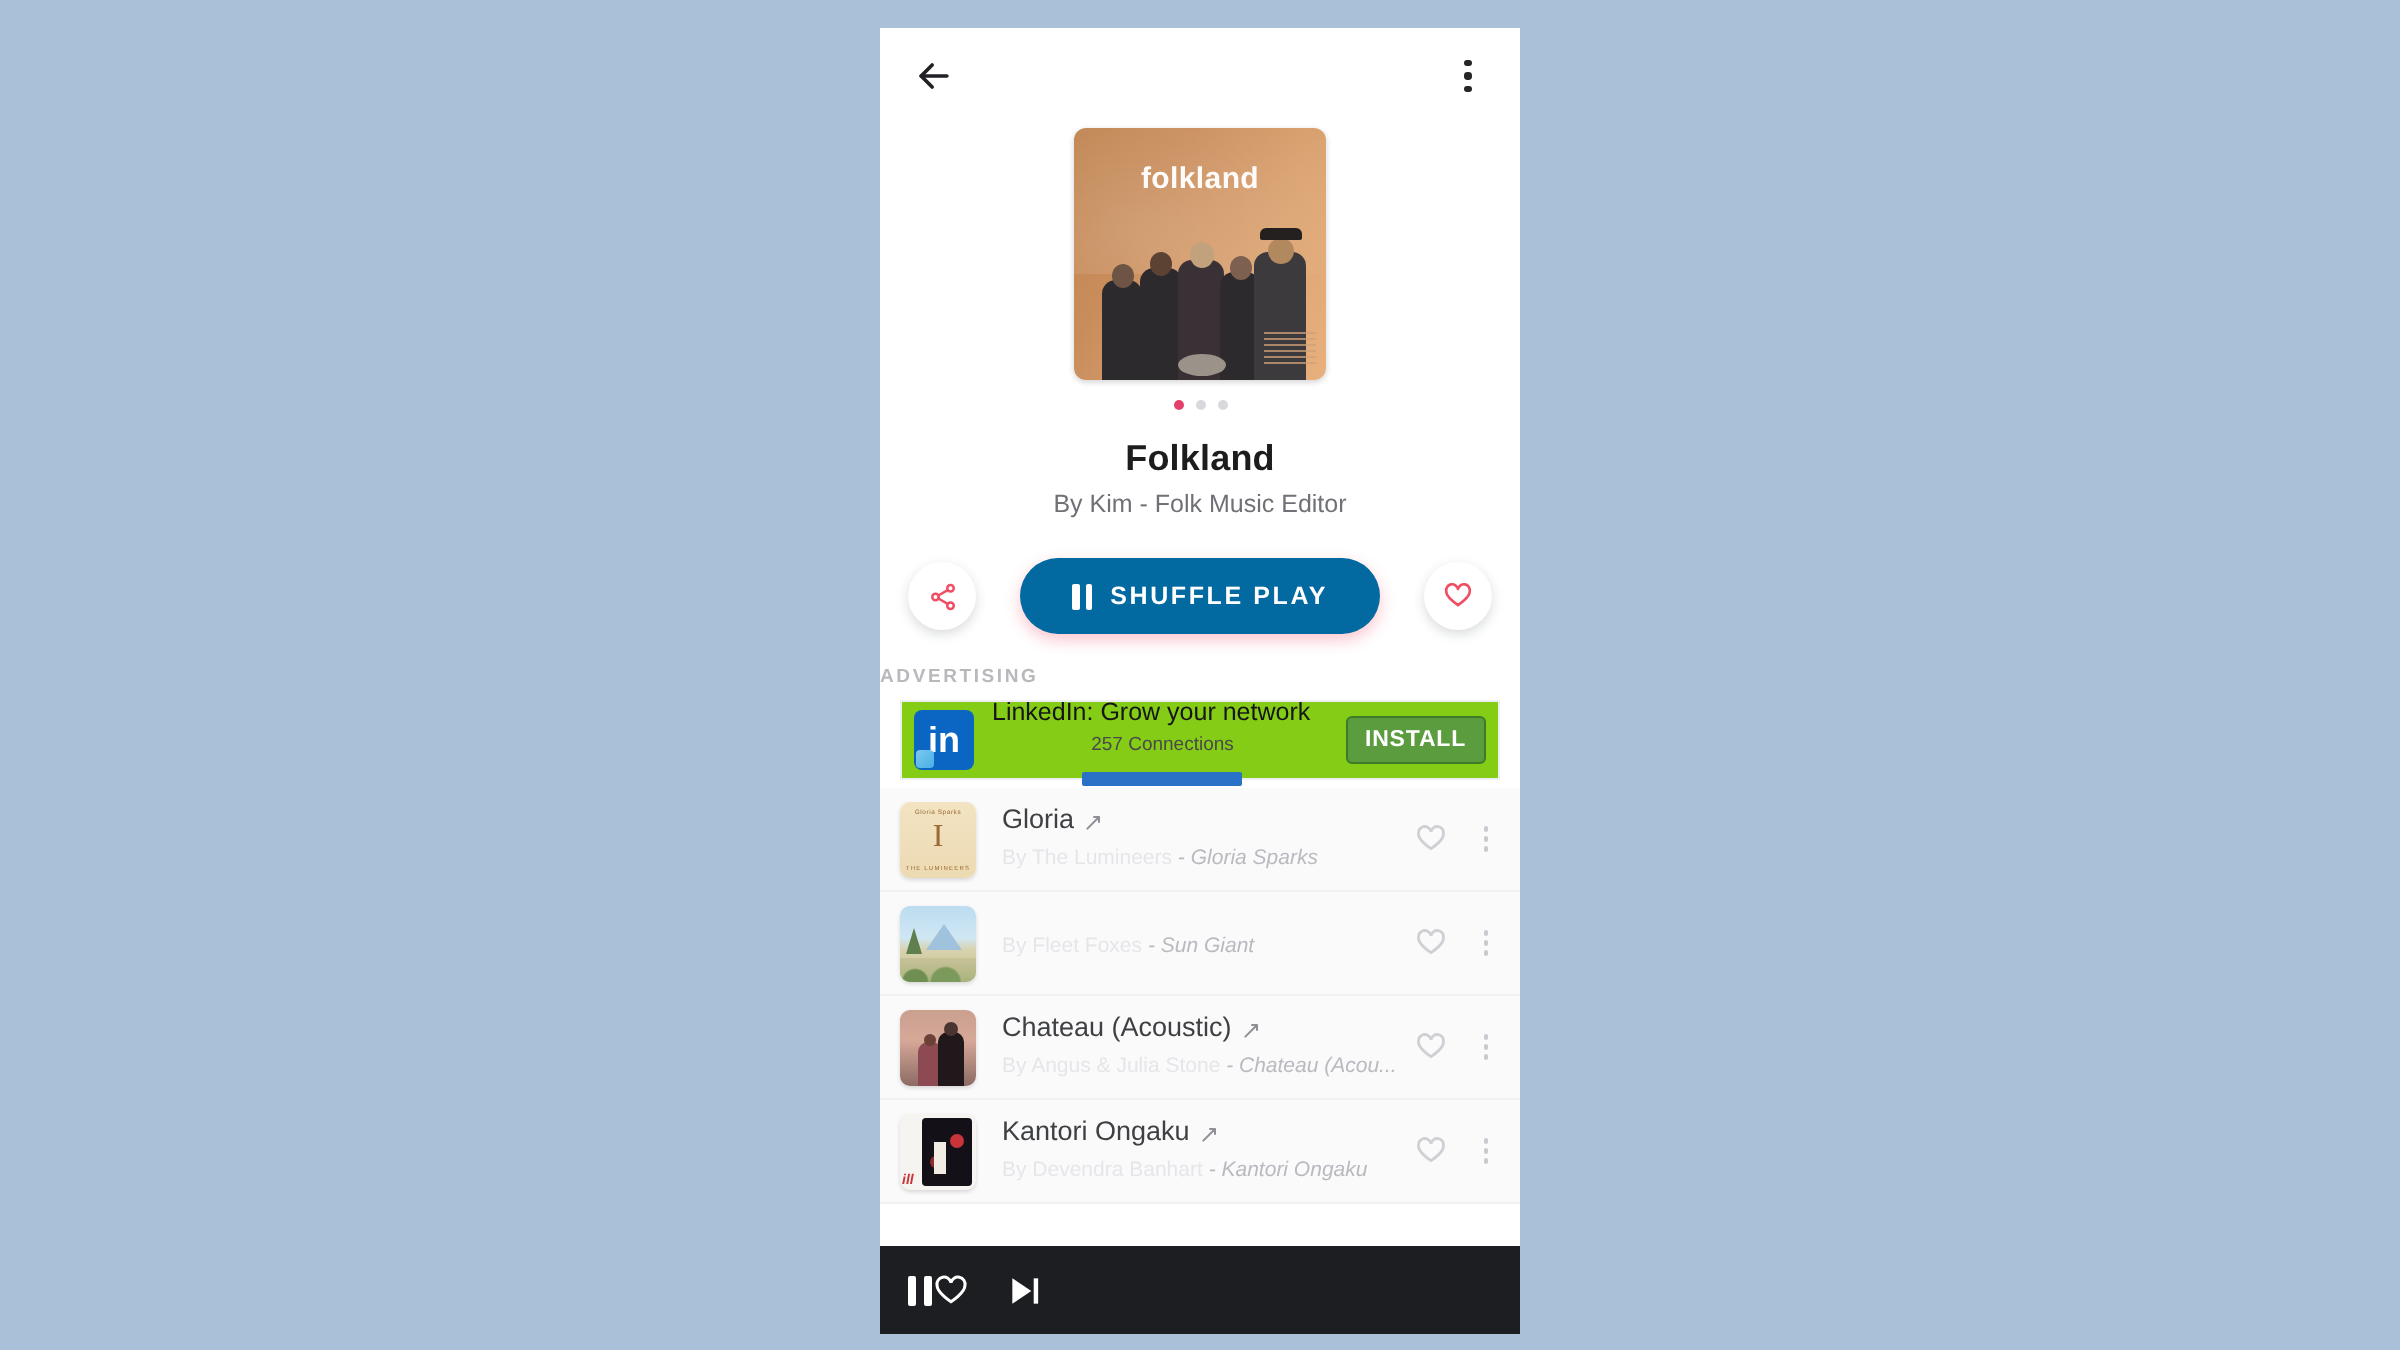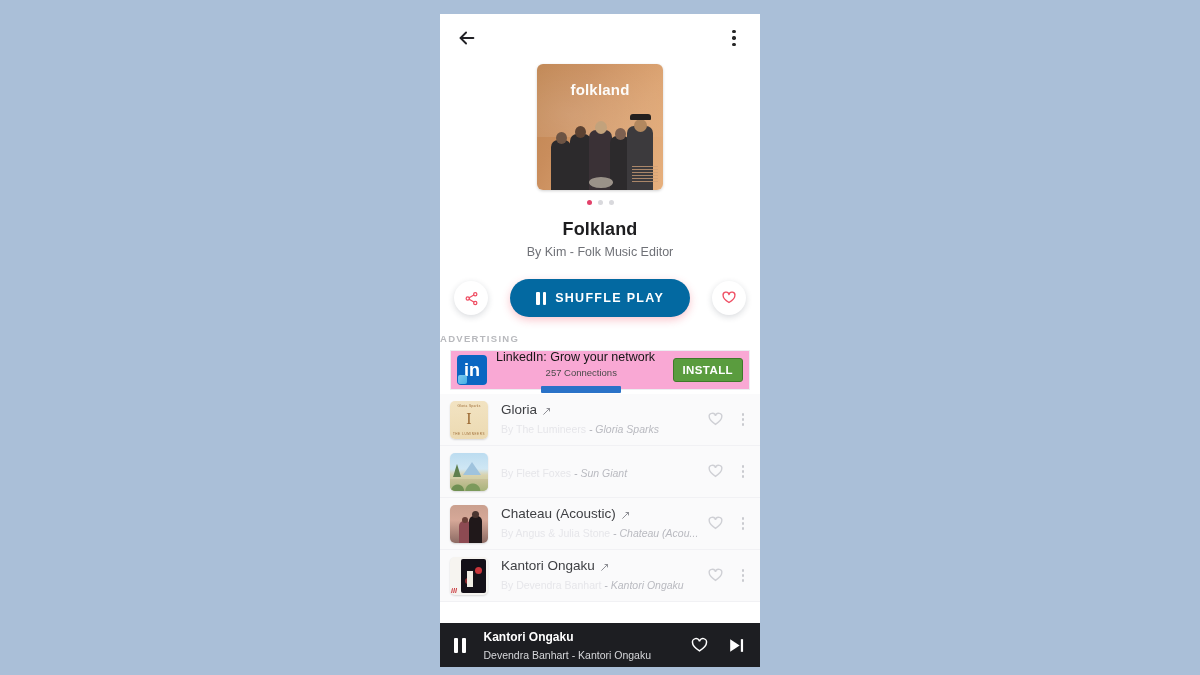--- a/index.html
+++ b/index.html
@@ -93,21 +93,21 @@
   }
   .dllabel{margin-left:13px;font-size:11.5px;font-weight:bold;color:#3c3d42;letter-spacing:.85px;}
   .sorticon{margin-left:auto;width:14px;height:18px;display:block;}
 
   
   .adv-label{
     font-size:9.5px;letter-spacing:1.3px;color:#b8b9bd;
     margin-top:4px;font-weight:bold;
   }
   .ad{
-    margin:6px 10px 0 10px;height:40px;background:#f9a8d4;border:1px solid #eceef1;
+    margin:6px 10px 0 10px;height:40px;background:#84cc16;border:1px solid #eceef1;
     display:flex;align-items:center;padding:0 6px;box-sizing:border-box;
   }
   .ad .logo{
     width:30px;height:30px;border-radius:4px;background:#0a66c2;flex:none;position:relative;
     display:flex;align-items:center;justify-content:center;
     color:#fff;font-size:18px;font-weight:bold;line-height:1;
   }
   .ad .logo .corner{position:absolute;left:1px;bottom:1px;width:9px;height:9px;
     background:linear-gradient(135deg,#8ad3f5,#4db8e8);border-radius:2px;opacity:.9;}
   .ad .txt{margin-left:9px;flex:1;min-width:0;}
@@ -380,24 +380,20 @@
           </span>
       </div>
 
     </div>
 
     <div class="nowbar">
       <span class="np-pause">
           <i></i>
           <i></i>
         </span>
-      <span class="np-meta">
-        <span class="np-t">Kantori Ongaku</span>
-        <span class="np-s">Devendra Banhart - Kantori Ongaku</span>
-      </span>
       <svg class="np-heart" viewBox="0 0 24 24" fill="none" stroke="#ffffff" stroke-width="1.9">
         <path d="M20.8 8.6c0 4.6-8.8 10.2-8.8 10.2S3.2 13.2 3.2 8.6A4.4 4.4 0 0112 6.8a4.4 4.4 0 018.8 1.8z"></path>
       </svg>
       <svg class="np-next" viewBox="0 0 24 24" fill="#ffffff">
         <path d="M4 4l12 8-12 8z"></path>
           <rect x="17.5" y="4" width="2.8" height="16"></rect>
       </svg>
     </div>
 
   </div>

